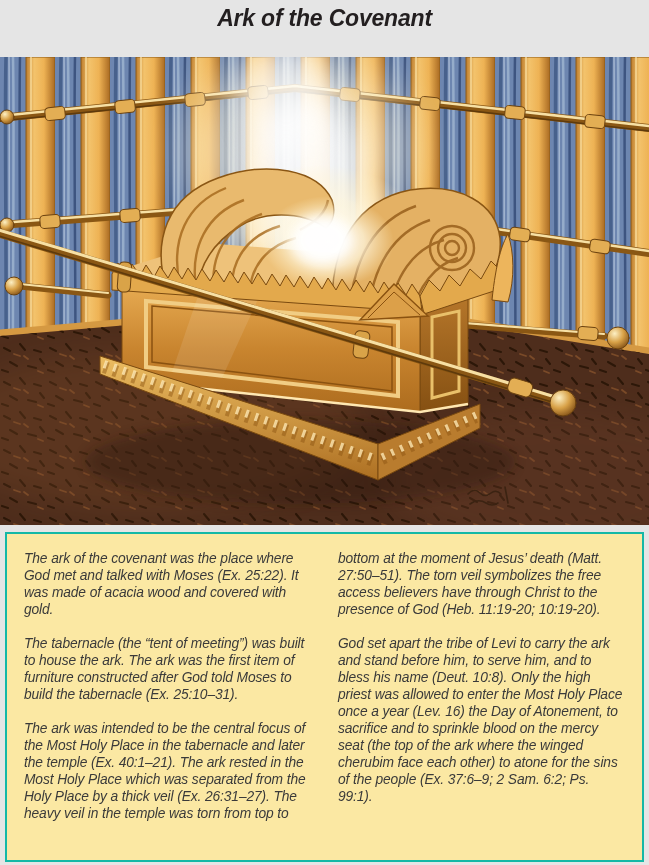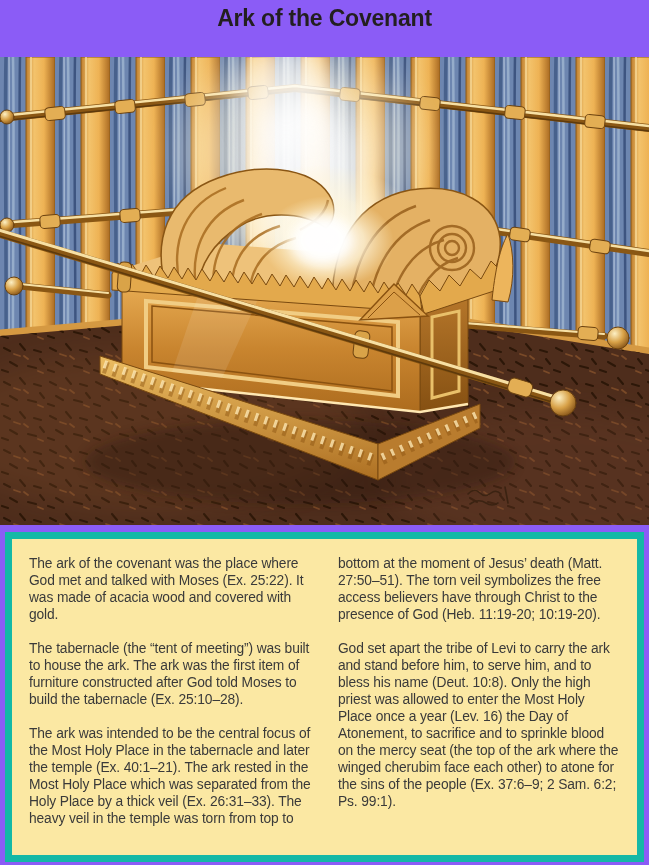--- a/index.html
+++ b/index.html
@@ -1,23 +1,23 @@
 <!DOCTYPE html>
 <html><head>
 <meta charset="utf-8">
 <style>
   html,body{margin:0;padding:0;background:#ffffff;}
-  .page{position:relative;width:649px;height:865px;background:#8b5cf6;
-        font-family:"Liberation Sans",sans-serif;overflow:hidden;}
+  .page{position:relative;width:649px;height:865px;background:#e5e5e5;
+        font-family:"Liberation Sans",sans-serif;overflow:hidden;font-style:italic;}
   .title{position:absolute;top:5px;left:0;right:0;margin:0;text-align:center;
          font-size:23px;font-weight:700;color:#231f20;letter-spacing:-0.2px;}
   .illustration{position:absolute;top:57px;left:0;width:649px;height:468px;margin:0;}
   .illustration svg{display:block;}
   .info-box{position:absolute;top:532px;left:5px;width:639px;height:330px;
-            box-sizing:border-box;background:#fbe8a3;border:7px solid #14b8a6;
+            box-sizing:border-box;background:#fbe8a3;border:2px solid #14b8a6;
             padding:16px 17px 10px 17px;display:flex;gap:27px;}
   .col{flex:1;font-size:13.8px;line-height:17px;letter-spacing:-0.12px;color:#3a3a3a;}
   .col p{margin:0 0 17px 0;}
 </style>
 </head>
 <body>
 
 <div class="page">
 
   <h1 class="title">Ark of the Covenant</h1>
@@ -216,22 +216,22 @@
         <path d="M468,494 q6,-7 12,-1 q5,5 11,0 q5,-4 10,1"></path>
         <path d="M470,504 q8,-6 16,-1 q6,4 12,0"></path>
         <path d="M505,487 l3,16"></path>
       </g>
     </svg>
   </figure>
 
   <section class="info-box">
     <div class="col">
       <p>The ark of the covenant was the place where God met and talked with Moses (Ex. 25:22). It was made of acacia wood and covered with gold.</p>
-      <p>The tabernacle (the “tent of meeting”) was built to house the ark. The ark was the first item of furniture constructed after God told Moses to build the tabernacle (Ex. 25:10–28).</p>
-      <p>The ark was intended to be the central focus of the Most Holy Place in the tabernacle and later the temple (Ex. 40:1–21). The ark rested in the Most Holy Place which was separated from the Holy Place by a thick veil (Ex. 26:31–33). The heavy veil in the temple was torn from top to</p>
+      <p>The tabernacle (the “tent of meeting”) was built to house the ark. The ark was the first item of furniture constructed after God told Moses to build the tabernacle (Ex. 25:10–31).</p>
+      <p>The ark was intended to be the central focus of the Most Holy Place in the tabernacle and later the temple (Ex. 40:1–21). The ark rested in the Most Holy Place which was separated from the Holy Place by a thick veil (Ex. 26:31–27). The heavy veil in the temple was torn from top to</p>
     </div>
     <div class="col">
       <p>bottom at the moment of Jesus’ death (Matt. 27:50–51). The torn veil symbolizes the free access believers have through Christ to the presence of God (Heb. 11:19-20; 10:19-20).</p>
       <p>God set apart the tribe of Levi to carry the ark and stand before him, to serve him, and to bless his name (Deut. 10:8). Only the high priest was allowed to enter the Most Holy Place once a year (Lev. 16) the Day of Atonement, to sacrifice and to sprinkle blood on the mercy seat (the top of the ark where the winged cherubim face each other) to atone for the sins of the people (Ex. 37:6–9; 2 Sam. 6:2; Ps. 99:1).</p>
     </div>
   </section>
 
 </div>
 
 </body></html>

